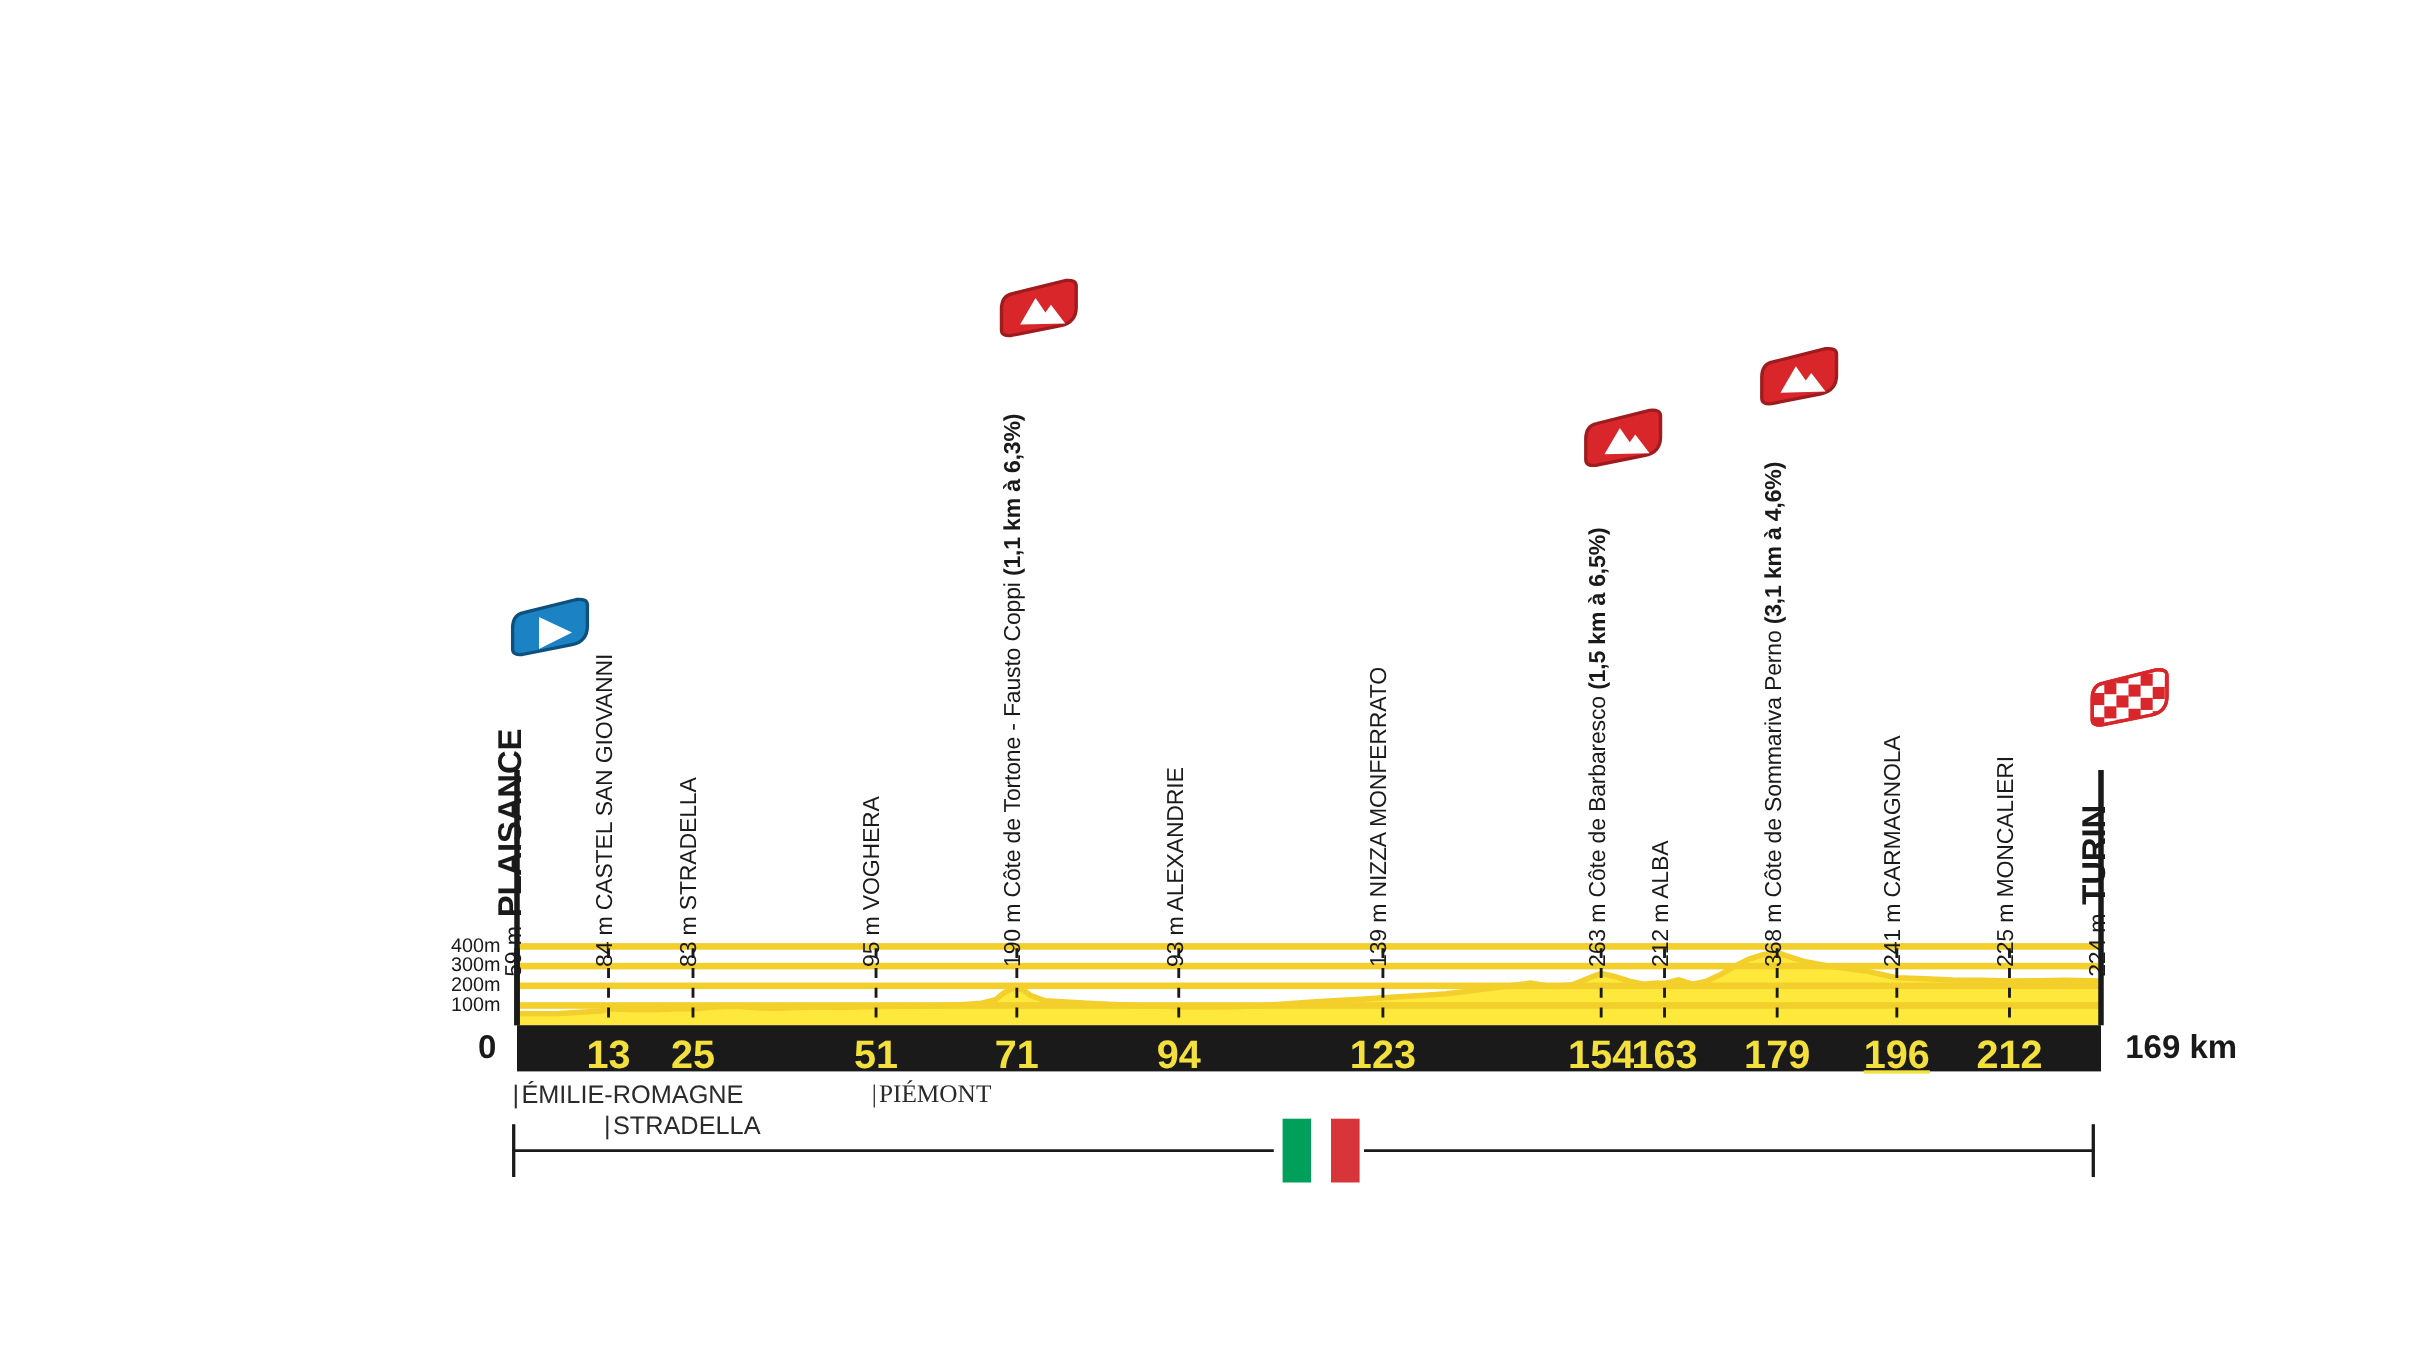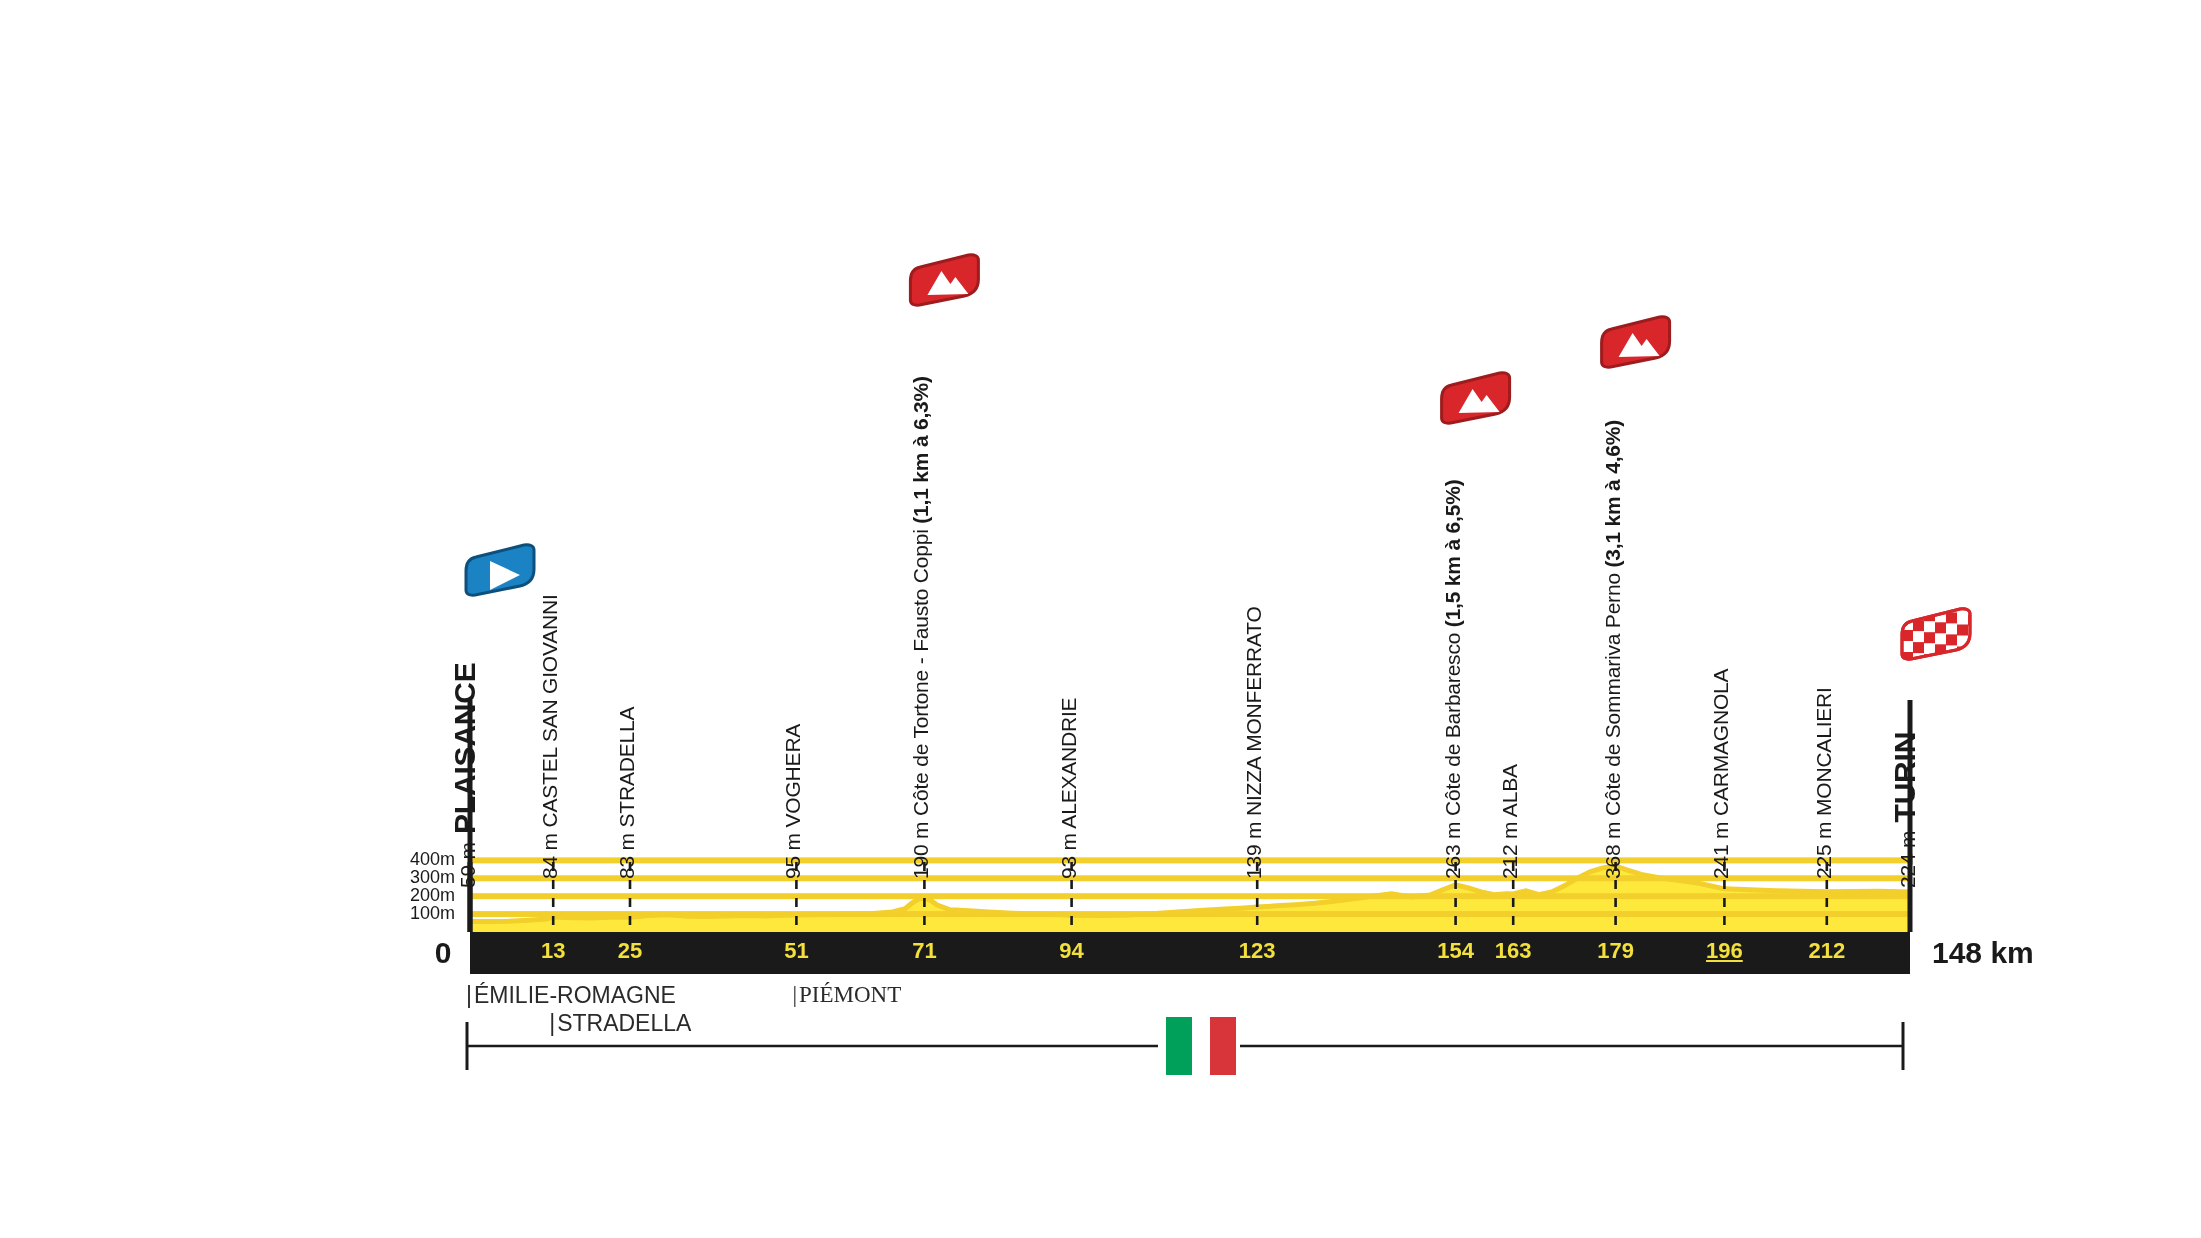--- a/index.html
+++ b/index.html
@@ -75,21 +75,21 @@
     position: absolute;
     font-size: 18px;
     color: #1a1a1a;
     text-align: right;
     width: 70px;
     font-family: "Liberation Sans", sans-serif;
   }
   
   .km-lbl {
     position: absolute;
-    font-size: 22px;
+    font-size: 36px;
     font-weight: bold;
     color: #f3e03c;
     transform: translateX(-50%);
     font-family: "Liberation Sans", sans-serif;
   }
   .km-zero {
     position: absolute;
     font-size: 30px;
     font-weight: bold;
     color: #1a1a1a;
@@ -284,16 +284,16 @@
         <div class="km-lbl" style="left: 1724.4px; top: 938px; text-decoration: underline;">196</div>
         <div class="km-lbl" style="left: 1826.8px; top: 938px;">212</div>
       </div>
     <div id="region-labels">
         <div class="region-lbl" style="left: 466px; top: 982px; text-align: right;"><span class="bar">|</span><span>ÉMILIE-ROMAGNE</span></div>
         <div class="region-lbl" style="left: 549.2px; top: 1010px;"><span class="bar">|</span><span>STRADELLA</span></div>
         <div class="region-lbl" style="left: 792.4px; top: 982px; font-family: Liberation Serif, serif;"><span class="bar">|</span><span>PIÉMONT</span></div>
       </div>
 
     <div class="km-zero" id="km-zero" style="left: 443px; top: 936px;">0</div>
-    <div class="km-total" id="km-total" style="left: 1932px; top: 936px;">148 km</div>
+    <div class="km-total" id="km-total" style="left: 1932px; top: 936px;">169 km</div>
   </div>
 
 </div>
 
 </body></html>

